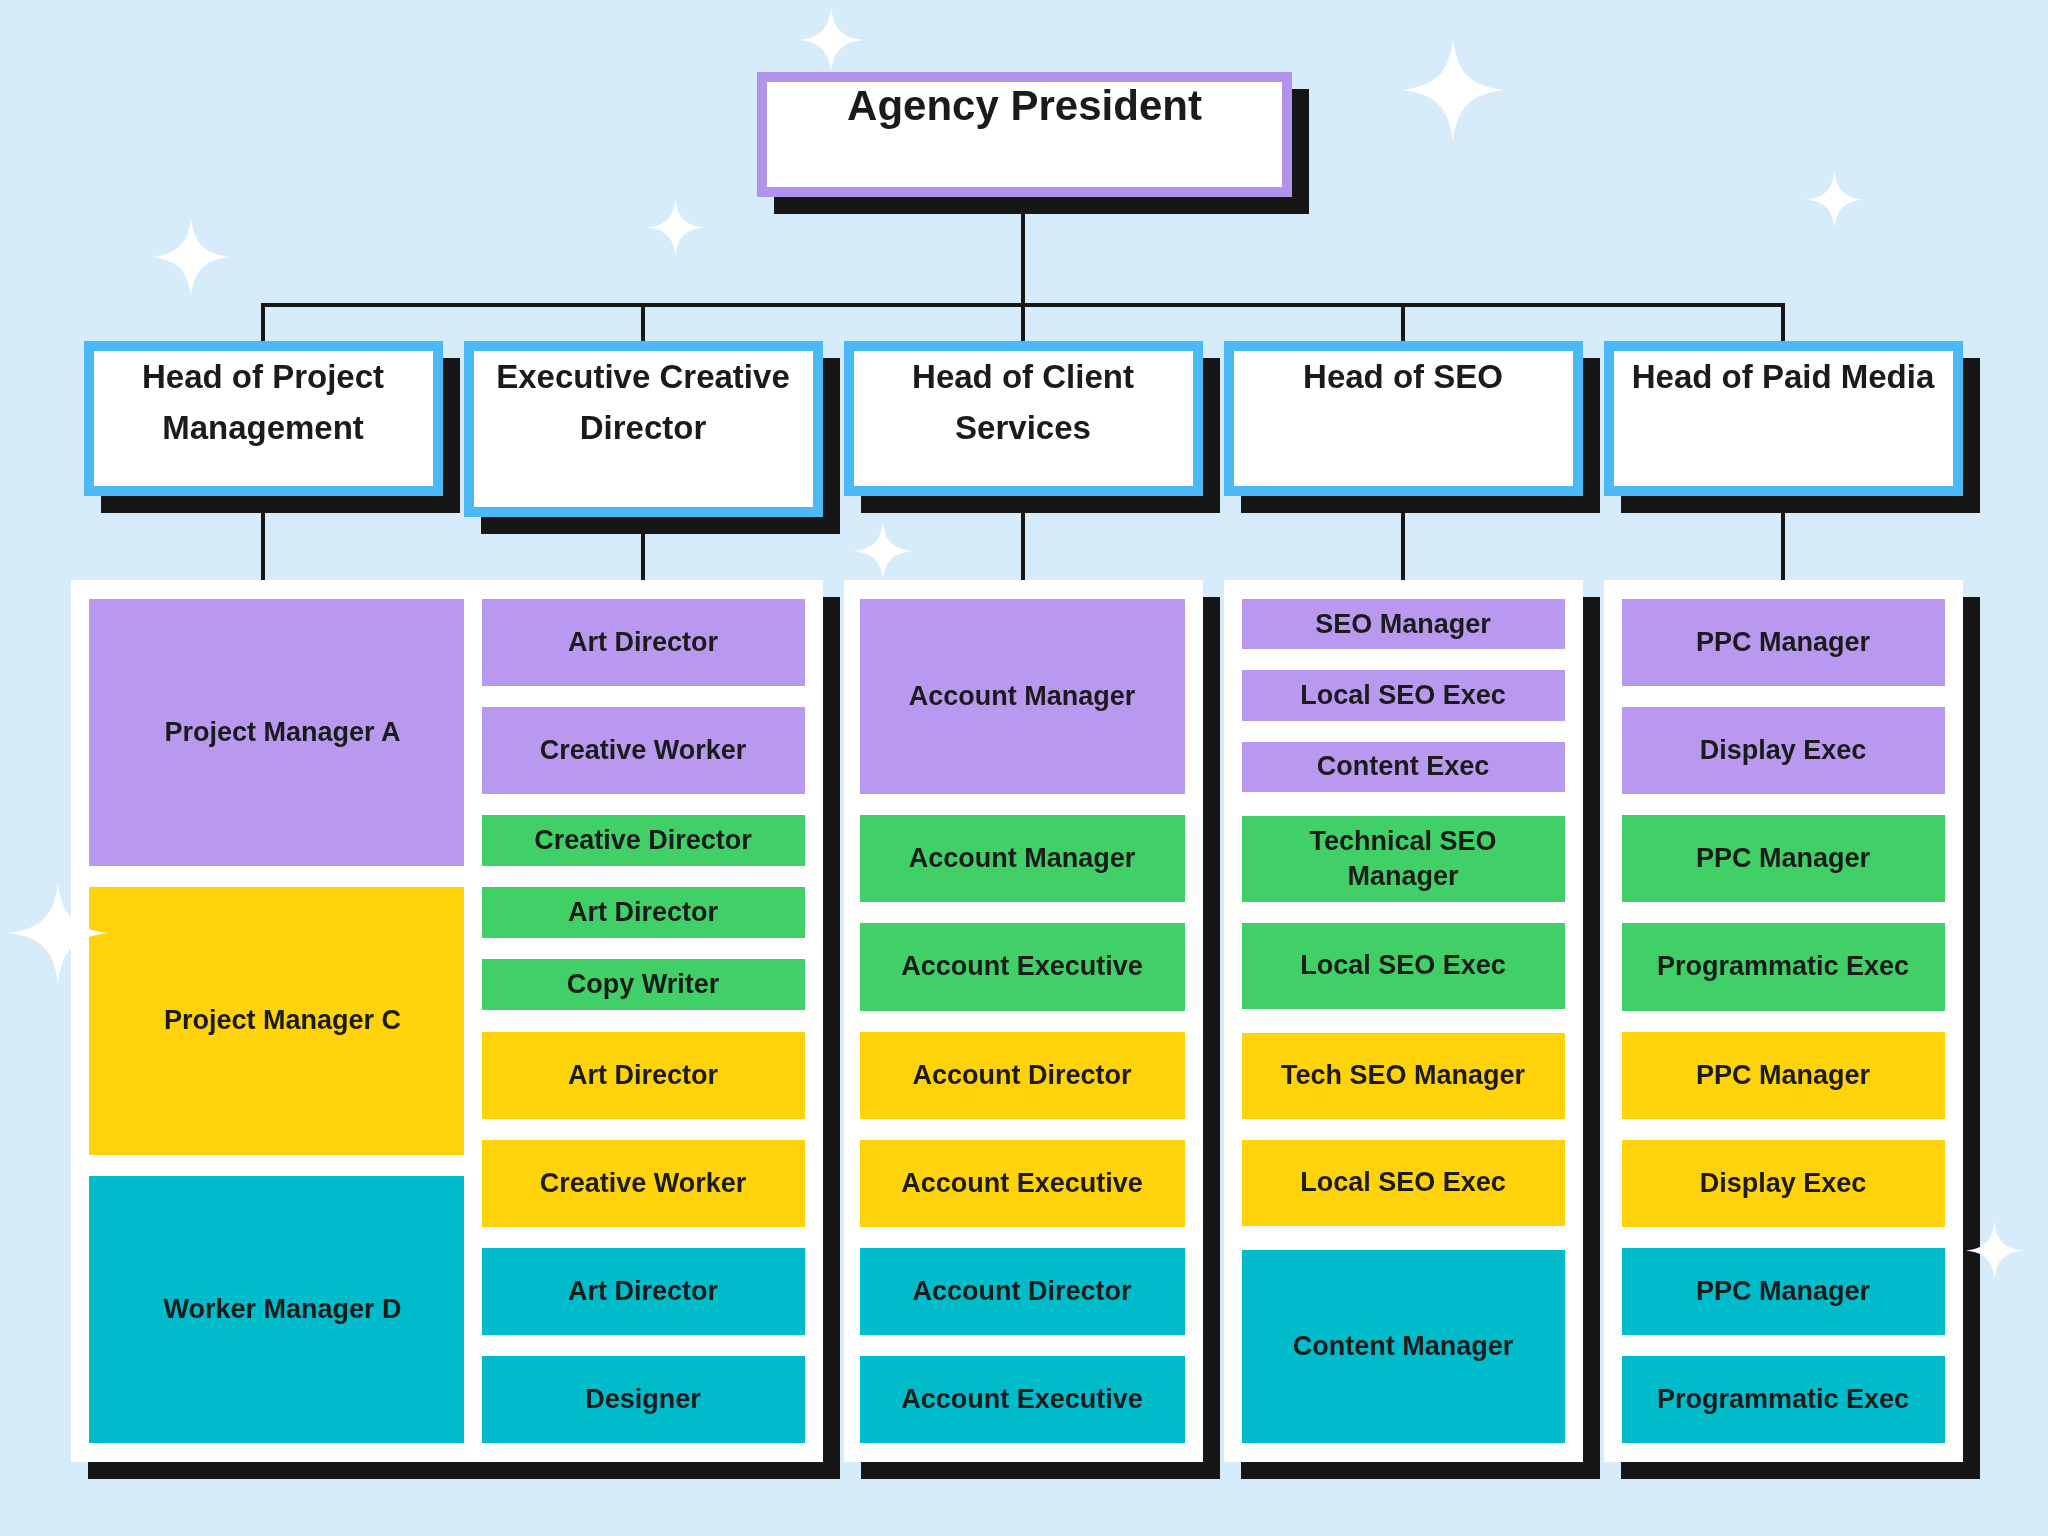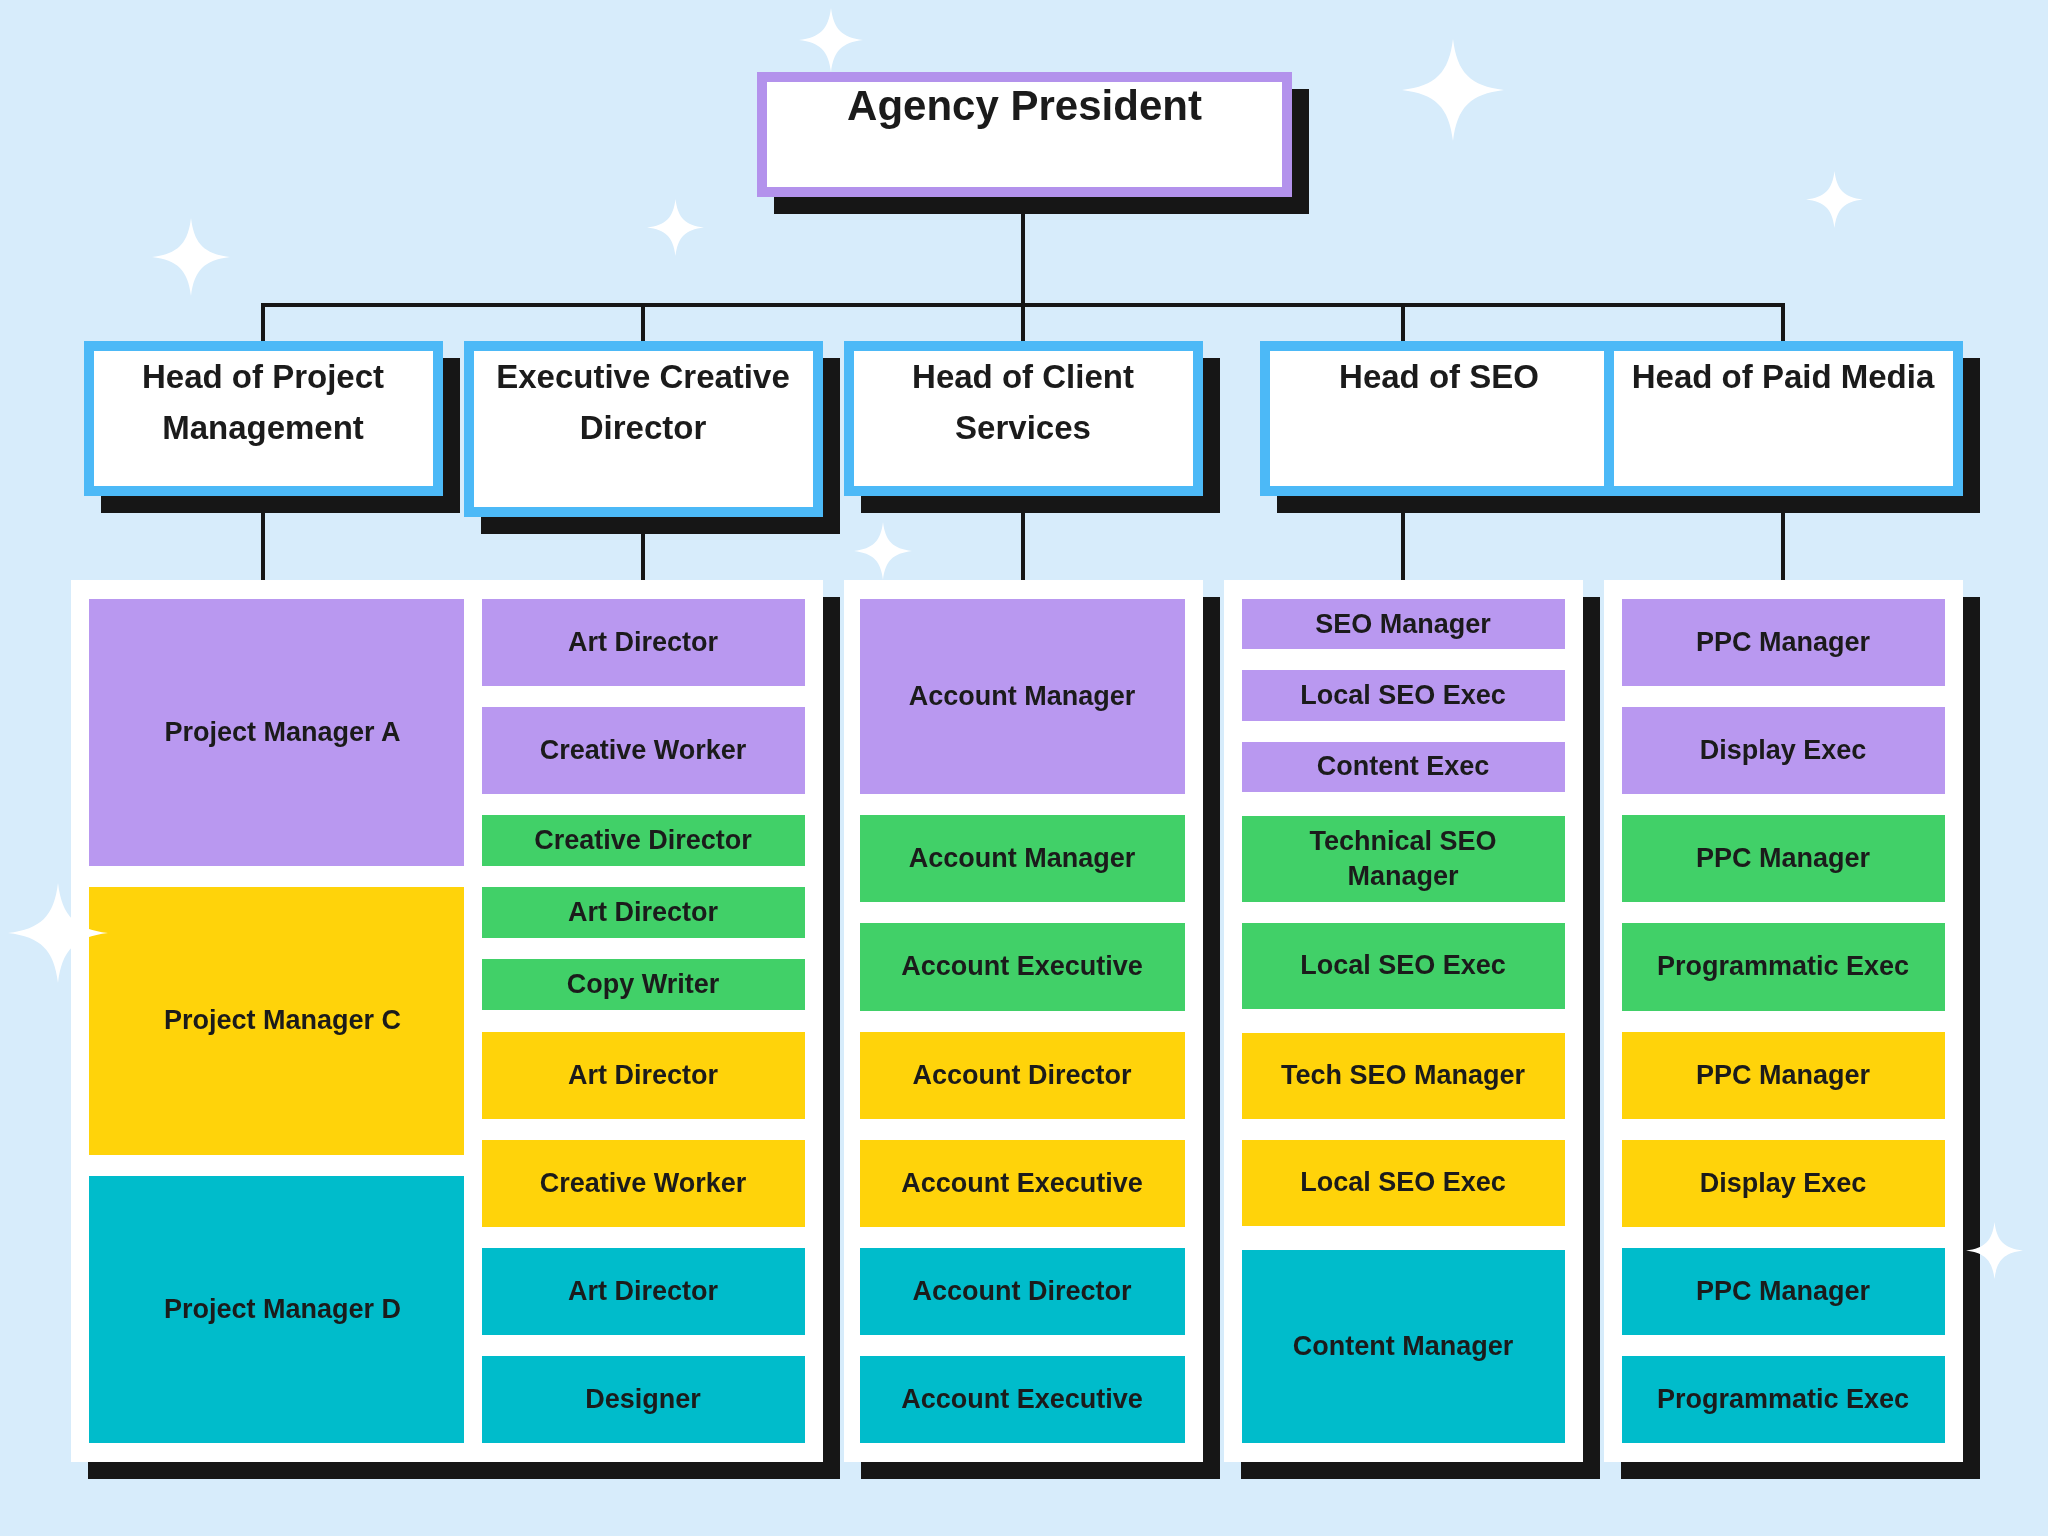--- a/index.html
+++ b/index.html
@@ -57,21 +57,21 @@
 Management</span>
       </div>
       <div class="card" style="left: 71px; top: 580px; width: 423px; height: 882px;">
         <div class="zone">
           <div class="member-box c-purple">Project Manager A</div>
         </div>
         <div class="zone">
           <div class="member-box c-yellow">Project Manager C</div>
         </div>
         <div class="zone">
-          <div class="member-box c-teal">Project Manager D</div>
+          <div class="member-box c-teal">Worker Manager D</div>
         </div>
       </div>
       <div class="line" style="position: absolute; left: 641px; top: 303px; width: 4px; height: 42px;"></div>
       <div class="line" style="position: absolute; left: 641px; top: 496px; width: 4px; height: 84px;"></div>
       <div class="node head-box" style="left: 463.5px; top: 341px; width: 359px; height: 176px;">
         <span class="lbl">Executive Creative
 Director</span>
       </div>
       <div class="card" style="left: 463.5px; top: 580px; width: 359px; height: 882px;">
         <div class="zone">
@@ -110,21 +110,21 @@
           <div class="member-box c-yellow">Account Director</div>
           <div class="member-box c-yellow">Account Executive</div>
         </div>
         <div class="zone">
           <div class="member-box c-teal">Account Director</div>
           <div class="member-box c-teal">Account Executive</div>
         </div>
       </div>
       <div class="line" style="position: absolute; left: 1401px; top: 303px; width: 4px; height: 42px;"></div>
       <div class="line" style="position: absolute; left: 1401px; top: 496px; width: 4px; height: 84px;"></div>
-      <div class="node head-box" style="left: 1223.5px; top: 341px; width: 359px; height: 155px; margin-left: 36px;">
+      <div class="node head-box" style="left: 1223.5px; top: 341px; width: 359px; height: 155px;">
         <span class="lbl">Head of SEO</span>
       </div>
       <div class="card" style="left: 1223.5px; top: 580px; width: 359px; height: 882px; gap: 24px;">
         <div class="zone">
           <div class="member-box c-purple">SEO Manager</div>
           <div class="member-box c-purple">Local SEO Exec</div>
           <div class="member-box c-purple">Content Exec</div>
         </div>
         <div class="zone">
           <div class="member-box c-green">Technical SEO Manager</div>

